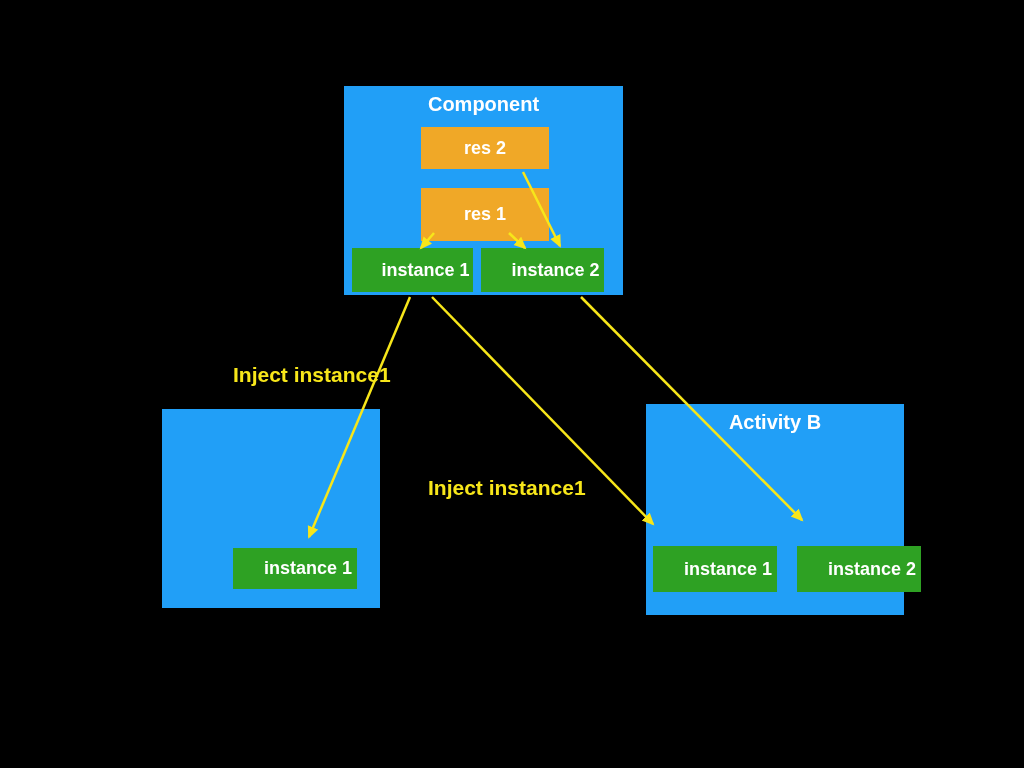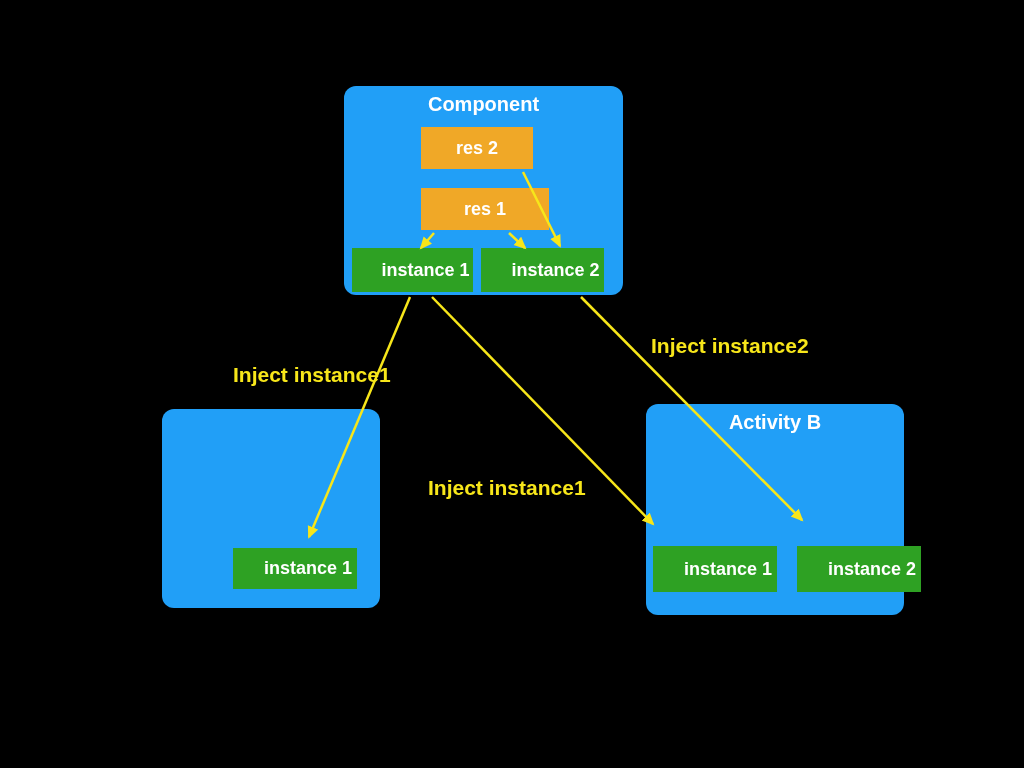--- a/index.html
+++ b/index.html
@@ -18,21 +18,20 @@
     overflow:hidden;
   }
   .canvas{
     position:relative;
     width:1024px;height:768px;
     background:var(--background);
   }
   .panel{
     position:absolute;
     background:var(--panel-blue);
-    border-radius:12px;
   }
   .panel-title{
     position:absolute;
     left:0;right:0;top:7px;
     text-align:center;
     color:var(--text-white);
     font-size:20px;
     font-weight:bold;
   }
   .node{
@@ -67,39 +66,38 @@
   }
   .arrowhead{ fill:var(--arrow-yellow); }
 </style>
 </head>
 <body>
 
 <div class="canvas">
 
   <div class="panel" style="left:344px;top:86px;width:279px;height:209px;">
     <div class="panel-title">Component</div>
-    <div class="node res" style="left:77px;top:41px;width:112px;height:42px;">res 2</div>
-    <div class="node res" style="left:77px;top:102px;width:128px;height:42px;">res 1</div>
+    <div class="node res" style="left:77px;top:41px;width:128px;height:42px;">res 2</div>
+    <div class="node res" style="left:77px;top:102px;width:128px;height:53px;">res 1</div>
     <div class="node instance" style="left:8px;top:162px;width:121px;height:44px;">instance 1</div>
     <div class="node instance" style="left:137px;top:162px;width:123px;height:44px;">instance 2</div>
   </div>
 
   <div class="panel" style="left:162px;top:409px;width:218px;height:199px;">
     <div class="node instance" style="left:71px;top:139px;width:124px;height:41px;">instance 1</div>
   </div>
 
   <div class="panel" style="left:646px;top:404px;width:258px;height:211px;">
     <div class="panel-title">Activity B</div>
     <div class="node instance" style="left:7px;top:142px;width:124px;height:46px;">instance 1</div>
     <div class="node instance" style="left:151px;top:142px;width:124px;height:46px;">instance 2</div>
   </div>
 
   <div class="edge-label" style="left:233px;top:363px;">Inject instance1</div>
   <div class="edge-label" style="left:428px;top:476px;">Inject instance1</div>
-  <div class="edge-label" style="left:651px;top:334px;">Inject instance2</div>
 
   <svg class="edges" viewBox="0 0 1024 768" xmlns="http://www.w3.org/2000/svg">
     <defs>
       <marker id="ah" markerWidth="6" markerHeight="5" refX="4.2" refY="2.25" orient="auto" markerUnits="strokeWidth">
         <path class="arrowhead" d="M0,0 L5,2.25 L0,4.5 Z"></path>
       </marker>
     </defs>
     <line class="edge-line" x1="434" y1="233" x2="421" y2="248" marker-end="url(#ah)"></line>
     <line class="edge-line" x1="509" y1="233" x2="525" y2="248" marker-end="url(#ah)"></line>
     <line class="edge-line" x1="523" y1="172" x2="560" y2="246" marker-end="url(#ah)"></line>

